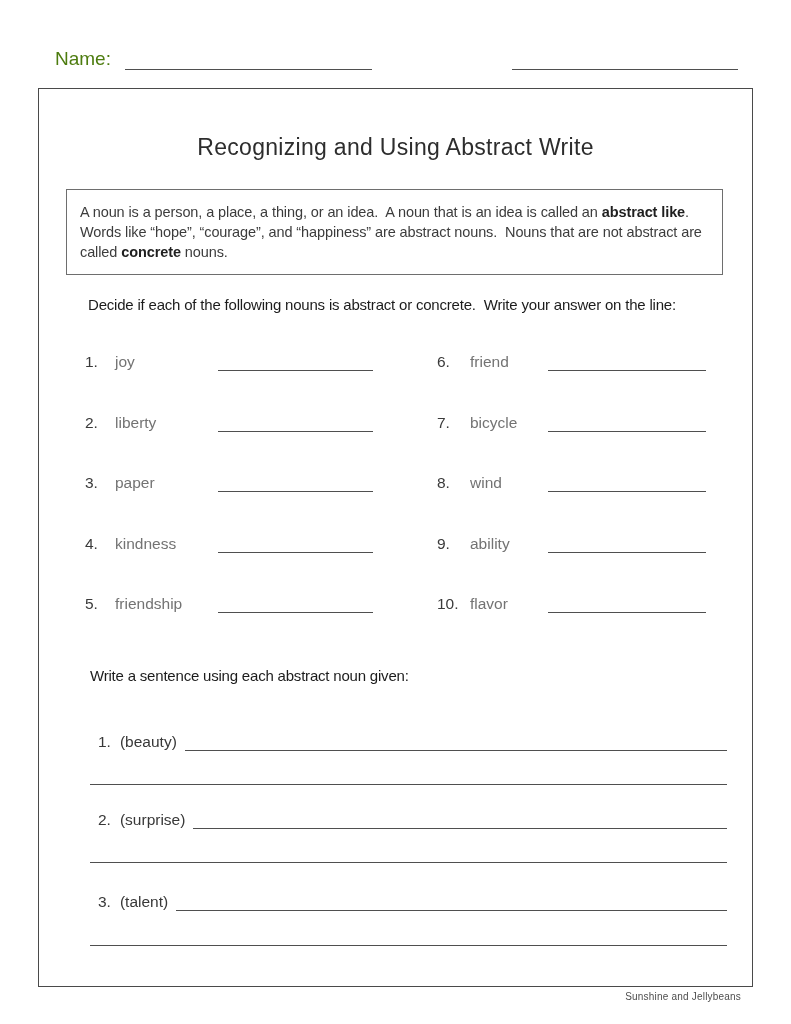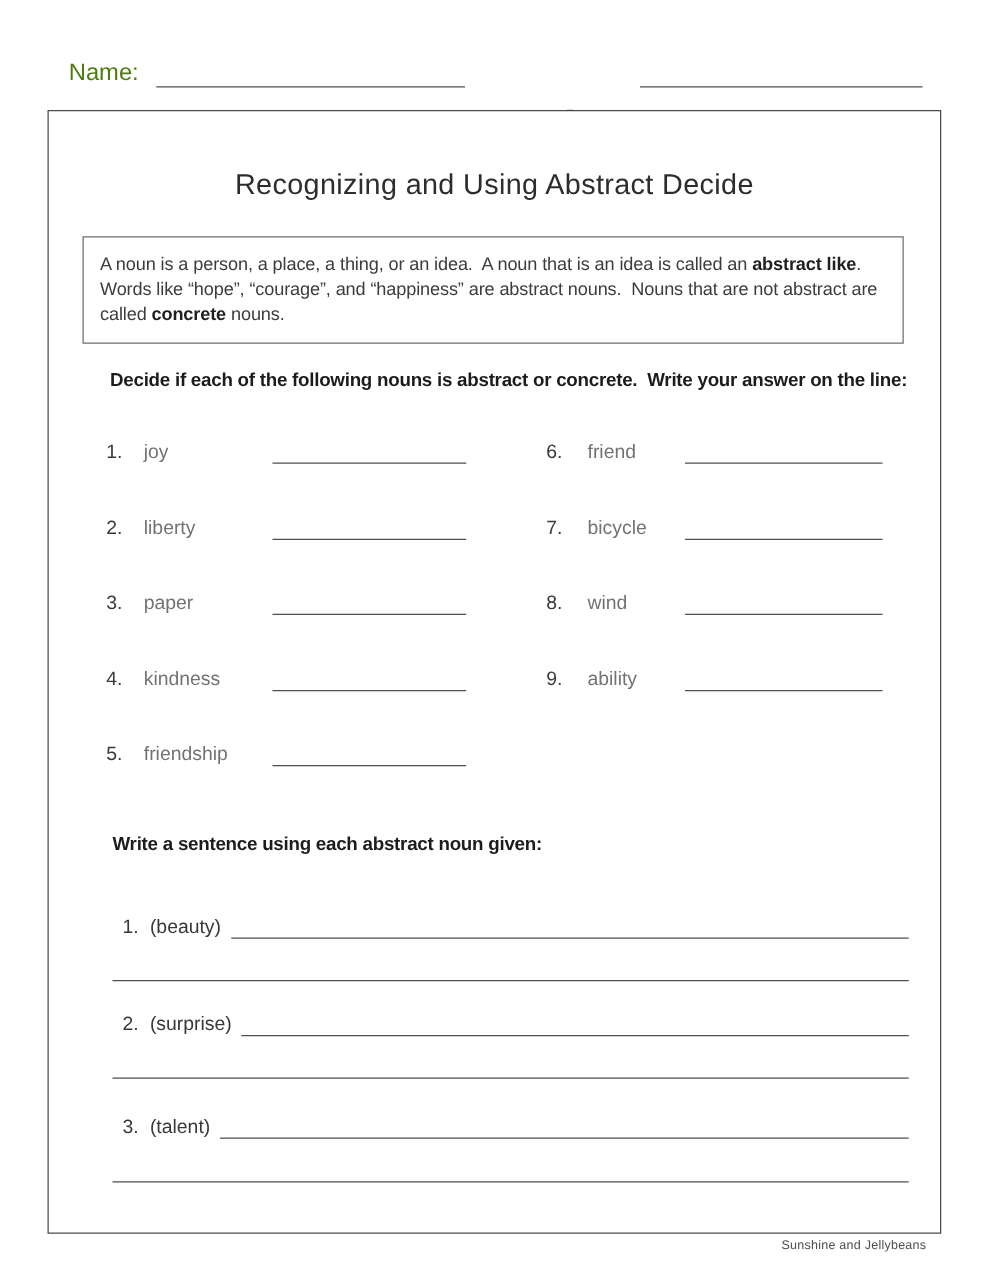--- a/index.html
+++ b/index.html
@@ -37,21 +37,21 @@
     position:absolute;left:66px;top:189px;width:657px;height:86px;
     border:1px solid #6e6e6e;padding:12px 13px;
   }
   .defbox p{
     font-size:14.5px;line-height:20px;letter-spacing:-.1px;
     white-space:pre-wrap;color:#3c3c3c;
   }
   .defbox b{color:var(--ink-dark);}
   
   .directions{
-    position:absolute;font-weight:bold;font-size:15px;letter-spacing:-.2px;
+    position:absolute;font-weight:normal;font-size:15px;letter-spacing:-.2px;
     line-height:20px;color:#1c1c1c;white-space:pre-wrap;
   }
   .dir1{left:88px;top:295px;width:655px;}
   .dir2{left:90px;top:666px;width:600px;}
   
   .ex1-col{position:absolute;top:353px;display:flex;flex-direction:column;gap:42.5px;}
   .ex1-left{left:85px;}
   .ex1-right{left:437px;}
   .ex1-row{display:flex;align-items:flex-end;height:18px;font-size:15.5px;}
   .ex1-num{color:#3a3a3a;}
@@ -88,21 +88,21 @@
 
 <div>
 
   <span class="hdr-label name-label">Name:</span>
   <span class="hdr-line name-line"></span>
   <span class="hdr-label date-label">Date:</span>
   <span class="hdr-line date-line"></span>
 
   <div class="sheet"></div>
 
-  <h1 class="title">Recognizing and Using Abstract Decide</h1>
+  <h1 class="title">Recognizing and Using Abstract Write</h1>
 
   <div class="defbox">
     <p><span>A noun is a person, a place, a thing, or an idea.  A noun that is an idea is called an </span><b>abstract like</b><span>.  Words like “hope”, “courage”, and “happiness” are abstract nouns.  Nouns that are not abstract are called </span><b>concrete</b><span> nouns.</span></p>
   </div>
 
   <p class="directions dir1">Decide if each of the following nouns is abstract or concrete.  Write your answer on the line:</p>
 
   <div class="ex1-col ex1-left">
     <div class="ex1-row">
       <span class="ex1-num">1.</span>
@@ -145,20 +145,25 @@
     <div class="ex1-row">
       <span class="ex1-num">8.</span>
       <span class="ex1-word">wind</span>
       <span class="ex1-line"></span>
     </div>
     <div class="ex1-row">
       <span class="ex1-num">9.</span>
       <span class="ex1-word">ability</span>
       <span class="ex1-line"></span>
     </div>
+    <div class="ex1-row">
+      <span class="ex1-num">10.</span>
+      <span class="ex1-word">flavor</span>
+      <span class="ex1-line"></span>
+    </div>
   </div>
 
   <p class="directions dir2">Write a sentence using each abstract noun given:</p>
 
   <div class="s-row s-row-1">
     <span class="s-num">1.</span>
     <span class="s-word">(beauty)</span>
     <span class="s-line"></span>
   </div>
   <div class="s-cont s-cont-1"></div>

